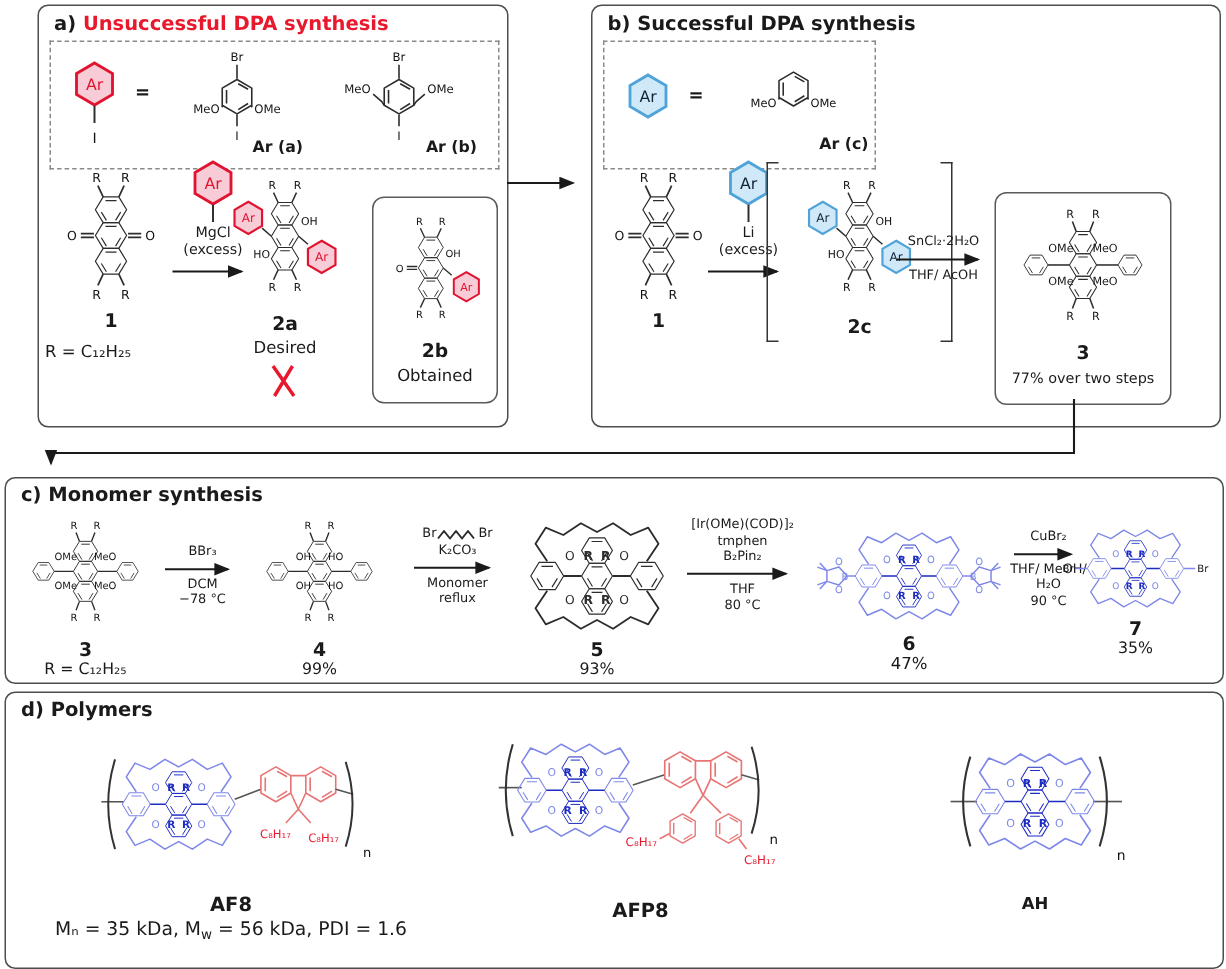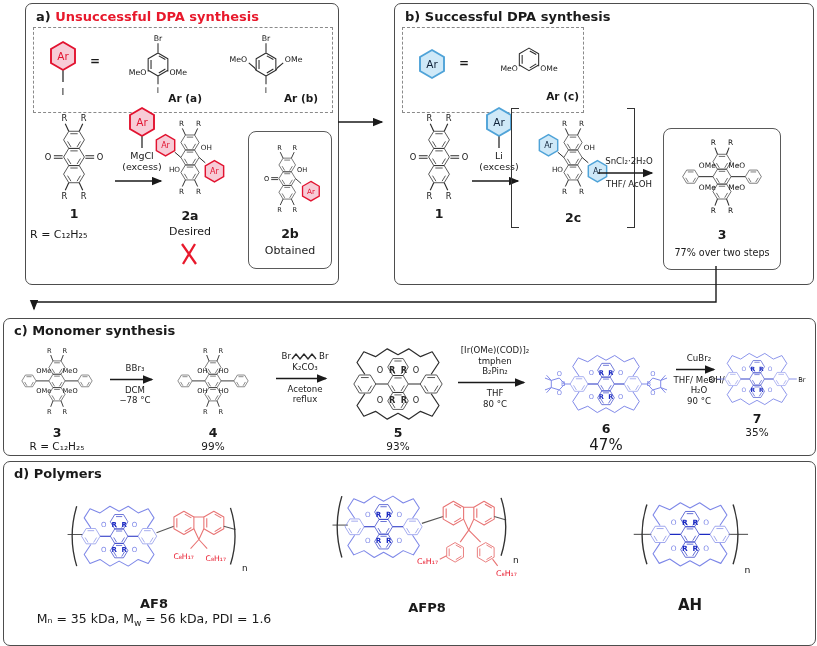--- a/index.html
+++ b/index.html
@@ -429,21 +429,21 @@
         <span>Br</span>
         <svg width="28" height="11" viewBox="0 0 28 11">
             <polyline points="1,8 5,3 9,8 13,3 17,8 21,3 25,8" class="st" stroke-width="1"></polyline>
           </svg>
         <span>Br</span>
       </div>
       <div class="rg">K₂CO₃</div>
       <svg width="62" height="11" viewBox="0 0 62 11">
           <line x1="2" y1="5.5" x2="52" y2="5.5" class="arrowline" marker-end="url(#ah)"></line>
         </svg>
-      <div class="rg">Acetone</div>
+      <div class="rg">Monomer</div>
       <div class="rg">reflux</div>
     </div>
 
     <div class="abs col black" style="left:344px;top:24px;width:100px">
       <svg width="98" height="82" viewBox="-50 -42 100 84" class="st" style="stroke-width:1.25">
         <use href="#macroG"></use>
       </svg>
       <div class="num">5</div>
       <div style="font-size:10.5px">93%</div>
     </div>
@@ -471,21 +471,21 @@
           <path d="M69,-4.5 L77,-7.5 M69,4.5 L77,7.5 M69,-4.5 L75,-11 M69,4.5 L75,11" fill="none"></path>
         </g>
         <text class="a8" fill="var(--c1)" x="-54" y="3" text-anchor="middle">B</text>
         <text class="a8" fill="var(--c1)" x="-59" y="-9.5" text-anchor="middle">O</text>
         <text class="a8" fill="var(--c1)" x="-59" y="14.5" text-anchor="middle">O</text>
         <text class="a8" fill="var(--c1)" x="54" y="3" text-anchor="middle">B</text>
         <text class="a8" fill="var(--c1)" x="59" y="-9.5" text-anchor="middle">O</text>
         <text class="a8" fill="var(--c1)" x="59" y="14.5" text-anchor="middle">O</text>
       </svg>
       <div class="num">6</div>
-      <div style="font-size:15px">47%</div>
+      <div style="font-size:11px">47%</div>
     </div>
 
     <div class="abs col" style="left:668px;top:34px;width:54px">
       <div class="rg">CuBr₂</div>
       <svg width="50" height="11" viewBox="0 0 50 11">
           <line x1="2" y1="5.5" x2="40" y2="5.5" class="arrowline" marker-end="url(#ah)"></line>
         </svg>
       <div class="rg">THF/ MeOH/</div>
       <div class="rg">H₂O</div>
       <div class="rg">90 °C</div>
@@ -566,16 +566,16 @@
       <svg width="204" height="118" viewBox="0 0 232 134" class="st" style="stroke-width:1.25">
         <line x1="52" y1="64" x2="72" y2="64" stroke="#555"></line>
         <line x1="160" y1="64" x2="182" y2="64" stroke="#555"></line>
         <path d="M67,30 Q56,64 67,98" class="parens"></path>
         <path d="M165,30 Q176,64 165,98" class="parens"></path>
         <g transform="translate(116,64)">
             <use href="#macroG"></use>
           </g>
         <text class="ntxt" x="178" y="108">n</text>
       </svg>
-      <div class="num" style="font-size:15px">AH</div>
+      <div class="num" style="font-size:11px">AH</div>
     </div>
   </div>
 </div>
 
 </body></html>

